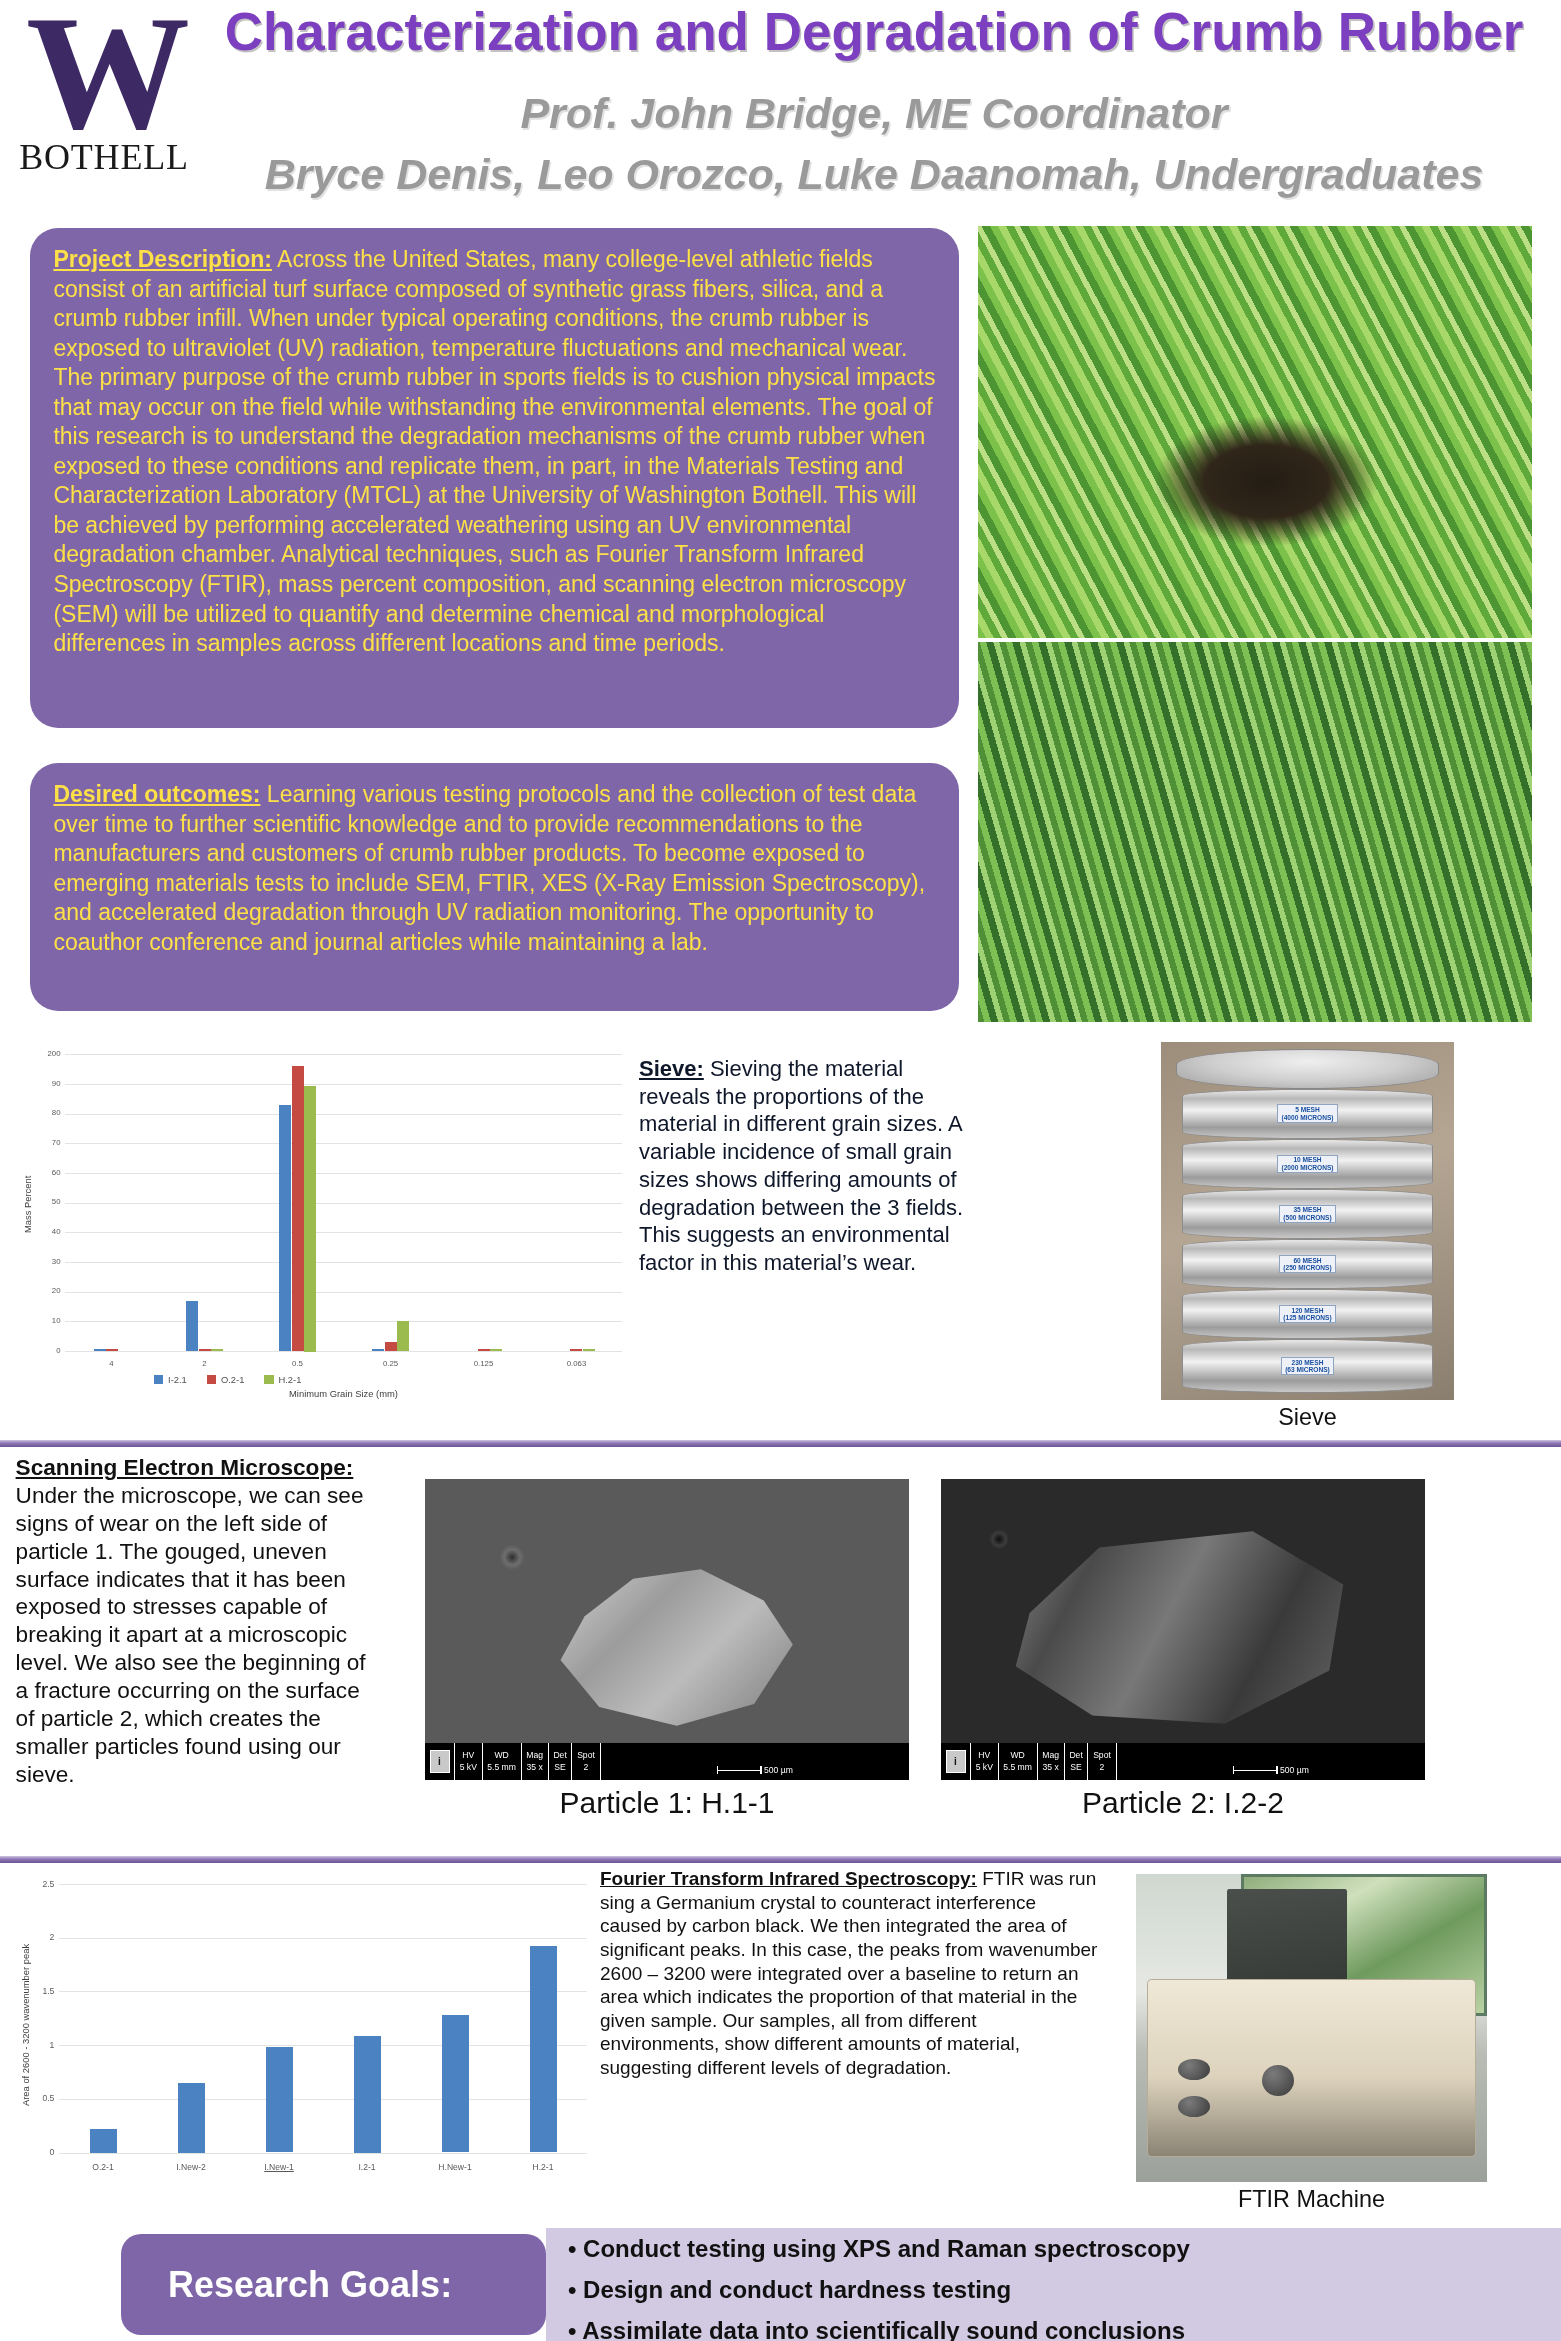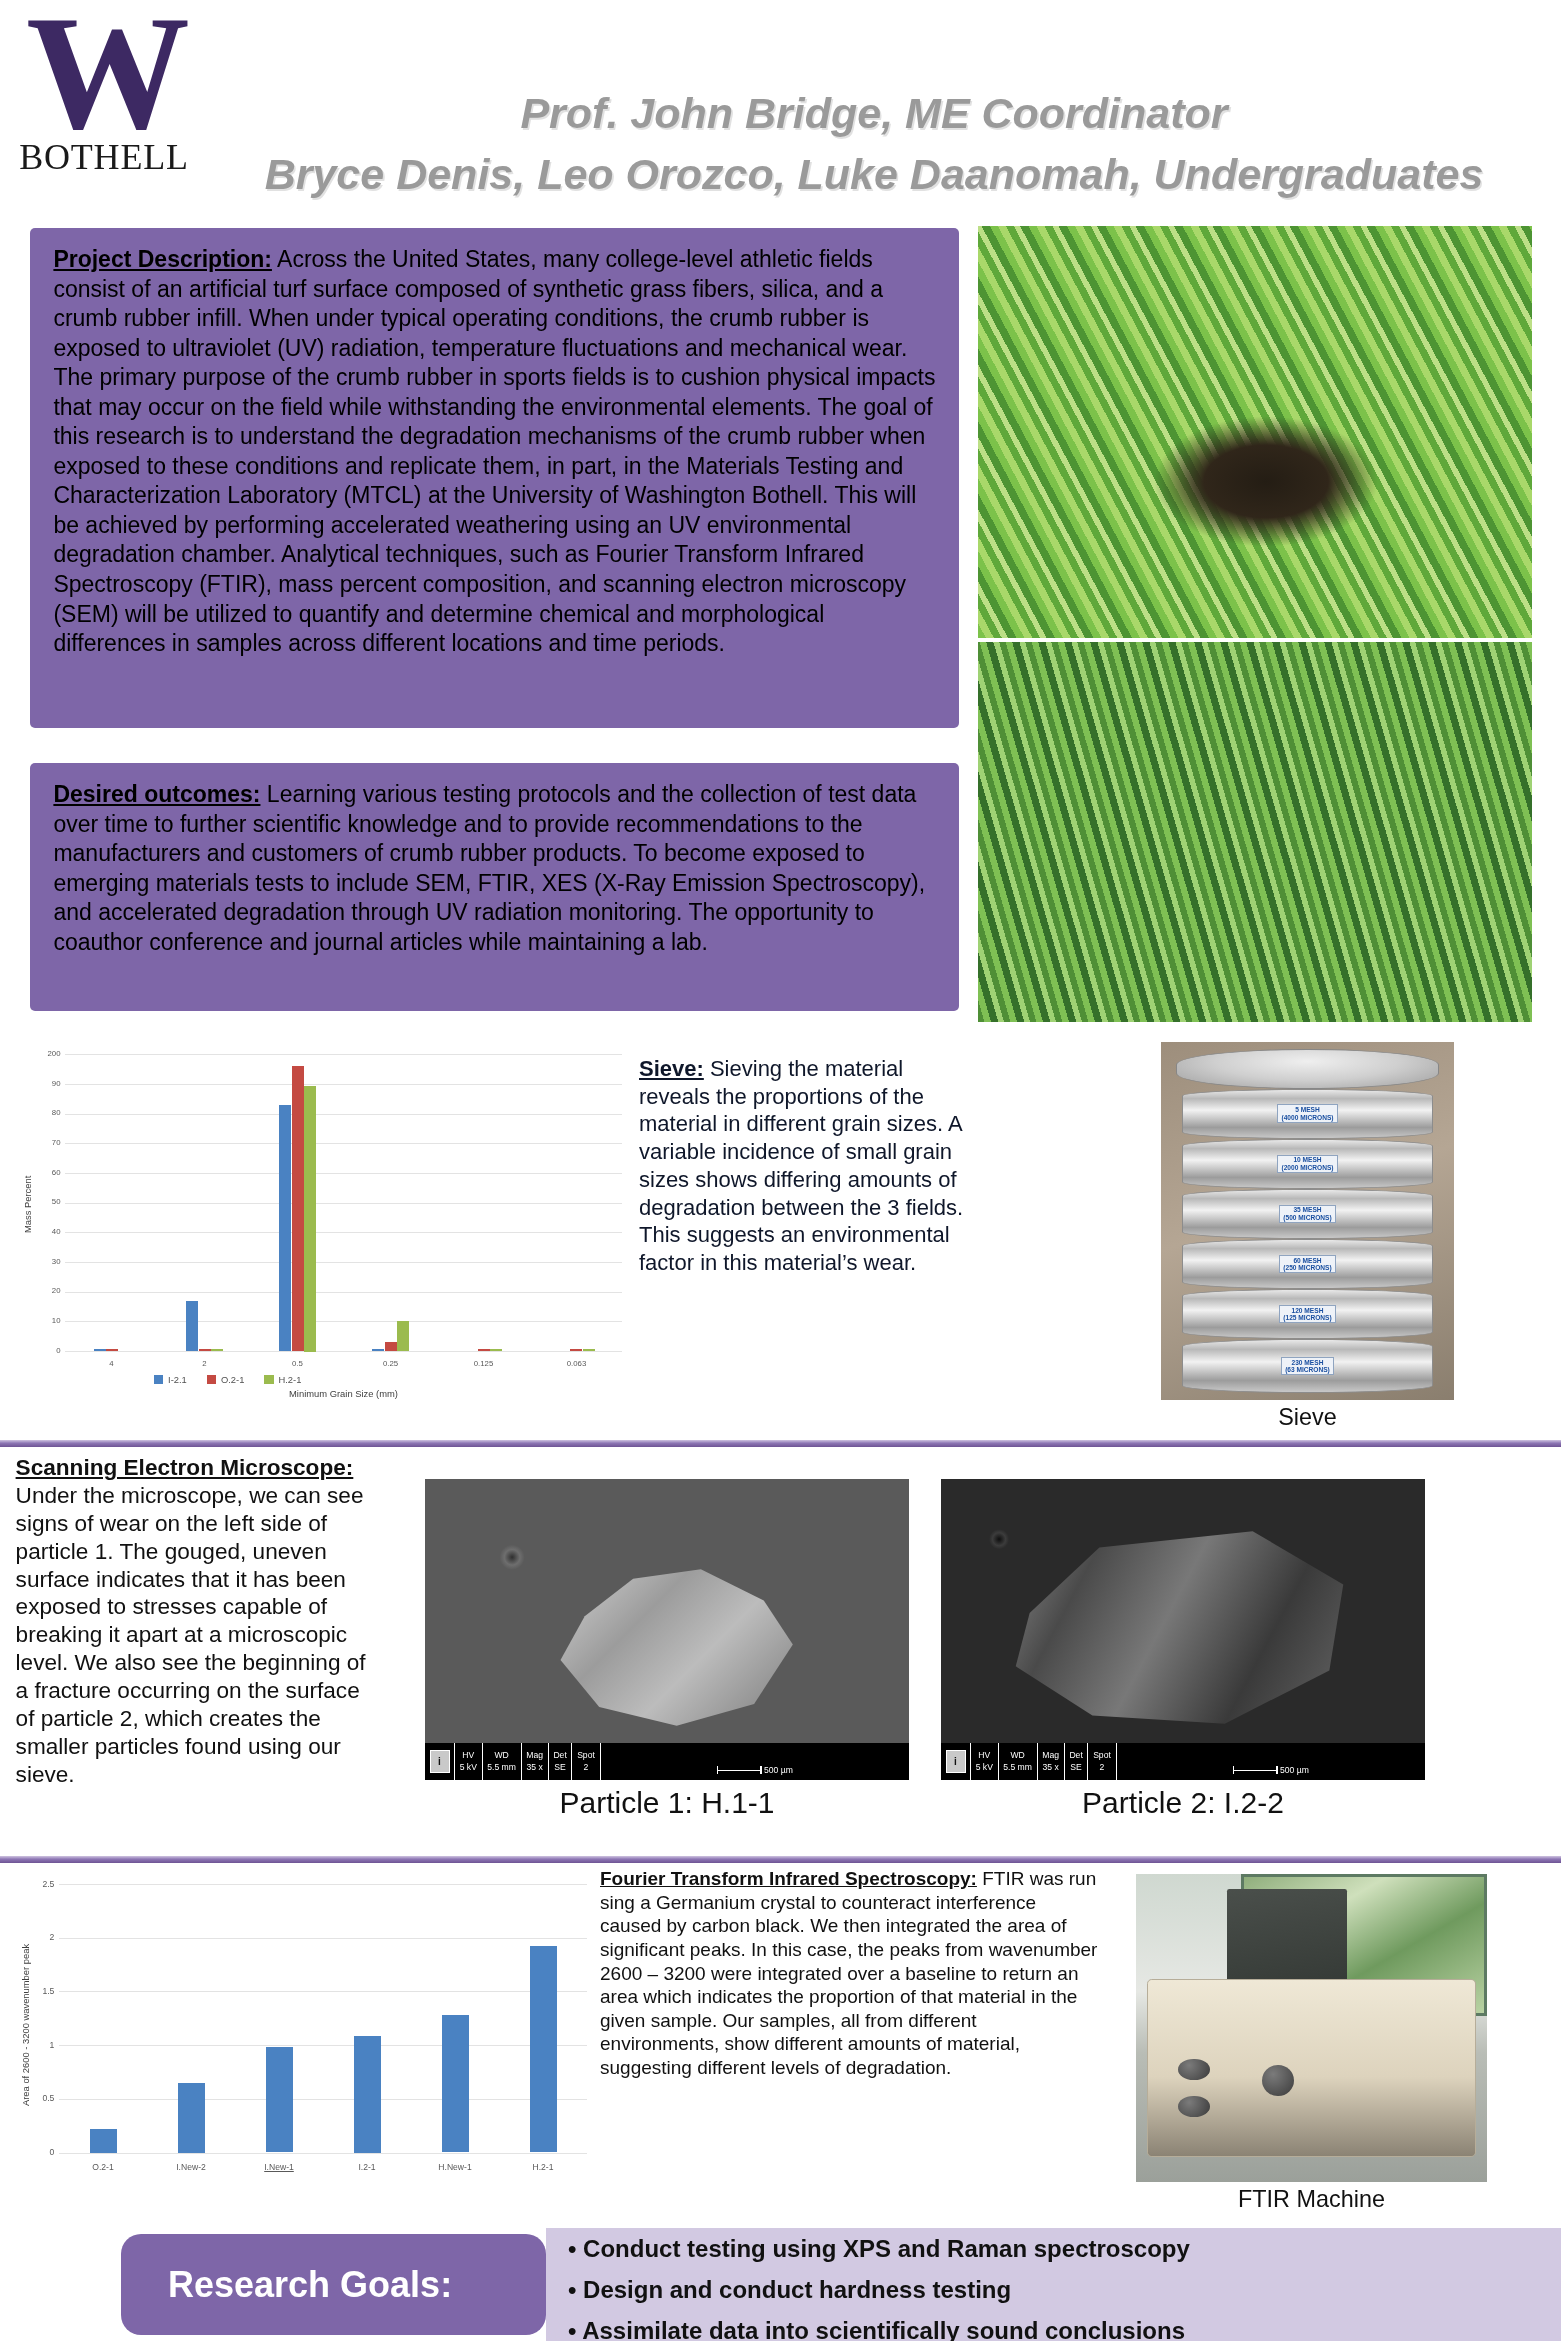--- a/index.html
+++ b/index.html
@@ -42,22 +42,22 @@
     position: absolute; left: 191px; top: 153px; width: 1366px;
     font-size: 43px; font-weight: bold; font-style: italic; color: #9a9a9a;
     text-align: center; line-height: 1.02;
     text-shadow: 1.6px 1.6px 0 rgba(170,170,170,0.35);
   }
 
   
   .purple-panel {
     position: absolute;
     background: #7e66a8;
-    border-radius: 5px;
-    color: #000000;
+    border-radius: 28px;
+    color: #fde047;
     font-size: 23px;
     line-height: 1.285;
     padding: 17px 23.4px 15.6px 23.4px;
     text-align: left;
   }
   .panel-lead { font-weight: bold; text-decoration: underline; }
   #desc-panel { left: 30px; top: 228px; width: 929px; height: 500px; }
   #outcomes-panel { left: 30px; top: 763px; width: 929px; height: 248px; }
 
   
@@ -243,20 +243,21 @@
 </head>
 <body>
 
 <div id="poster">
 
   <div class="header">
     <div class="uw-logo">
       <div class="uw-w">W</div>
       <div class="uw-bothell">BOTHELL</div>
     </div>
+    <div class="poster-title">Characterization and Degradation of Crumb Rubber</div>
     <div class="poster-sub1">Prof. John Bridge, ME Coordinator</div>
     <div class="poster-sub2">Bryce Denis, Leo Orozco, Luke Daanomah, Undergraduates</div>
   </div>
 
   <div class="purple-panel" id="desc-panel">
     <span class="panel-lead">Project Description:</span><span> Across the United States, many college-level athletic fields consist of an artificial turf surface composed of synthetic grass fibers, silica, and a crumb rubber infill. When under typical operating conditions, the crumb rubber is exposed to ultraviolet (UV) radiation, temperature fluctuations and mechanical wear. The primary purpose of the crumb rubber in sports fields is to cushion physical impacts that may occur on the field while withstanding the environmental elements. The goal of this research is to understand the degradation mechanisms of the crumb rubber when exposed to these conditions and replicate them, in part, in the Materials Testing and Characterization Laboratory (MTCL) at the University of Washington Bothell. This will be achieved by performing accelerated weathering using an UV environmental degradation chamber. Analytical techniques, such as Fourier Transform Infrared Spectroscopy (FTIR), mass percent composition, and scanning electron microscopy (SEM) will be utilized to quantify and determine chemical and morphological differences in samples across different locations and time periods.</span>
   </div>
 
   <div class="purple-panel" id="outcomes-panel">
     <span class="panel-lead">Desired outcomes:</span><span> Learning various testing protocols and the collection of test data over time to further scientific knowledge and to provide recommendations to the manufacturers and customers of crumb rubber products. To become exposed to emerging materials tests to include SEM, FTIR, XES (X-Ray Emission Spectroscopy), and accelerated degradation through UV radiation monitoring. The opportunity to coauthor conference and journal articles while maintaining a lab.</span>

